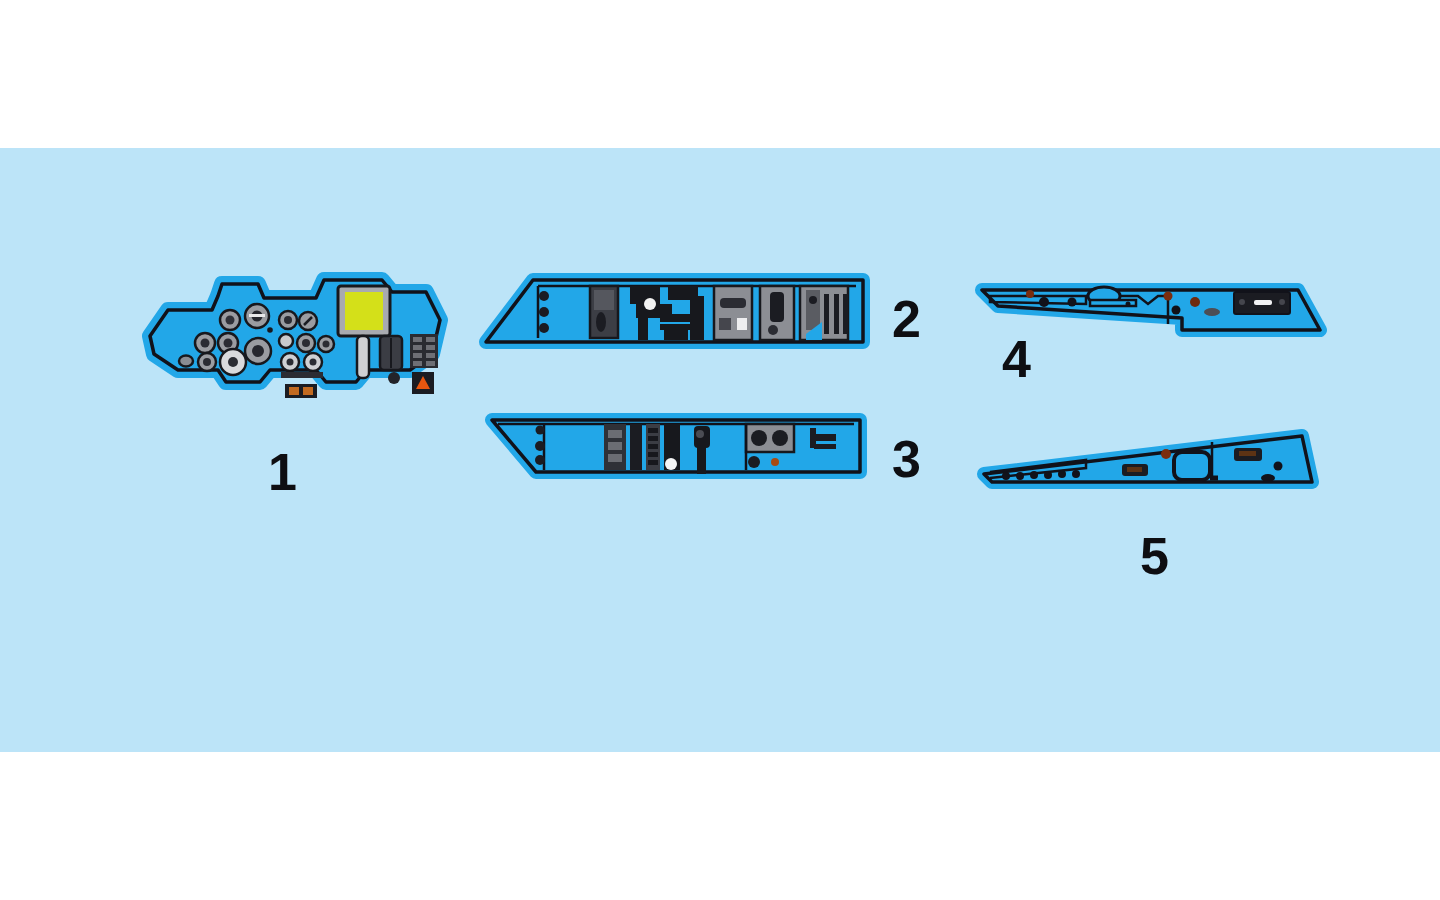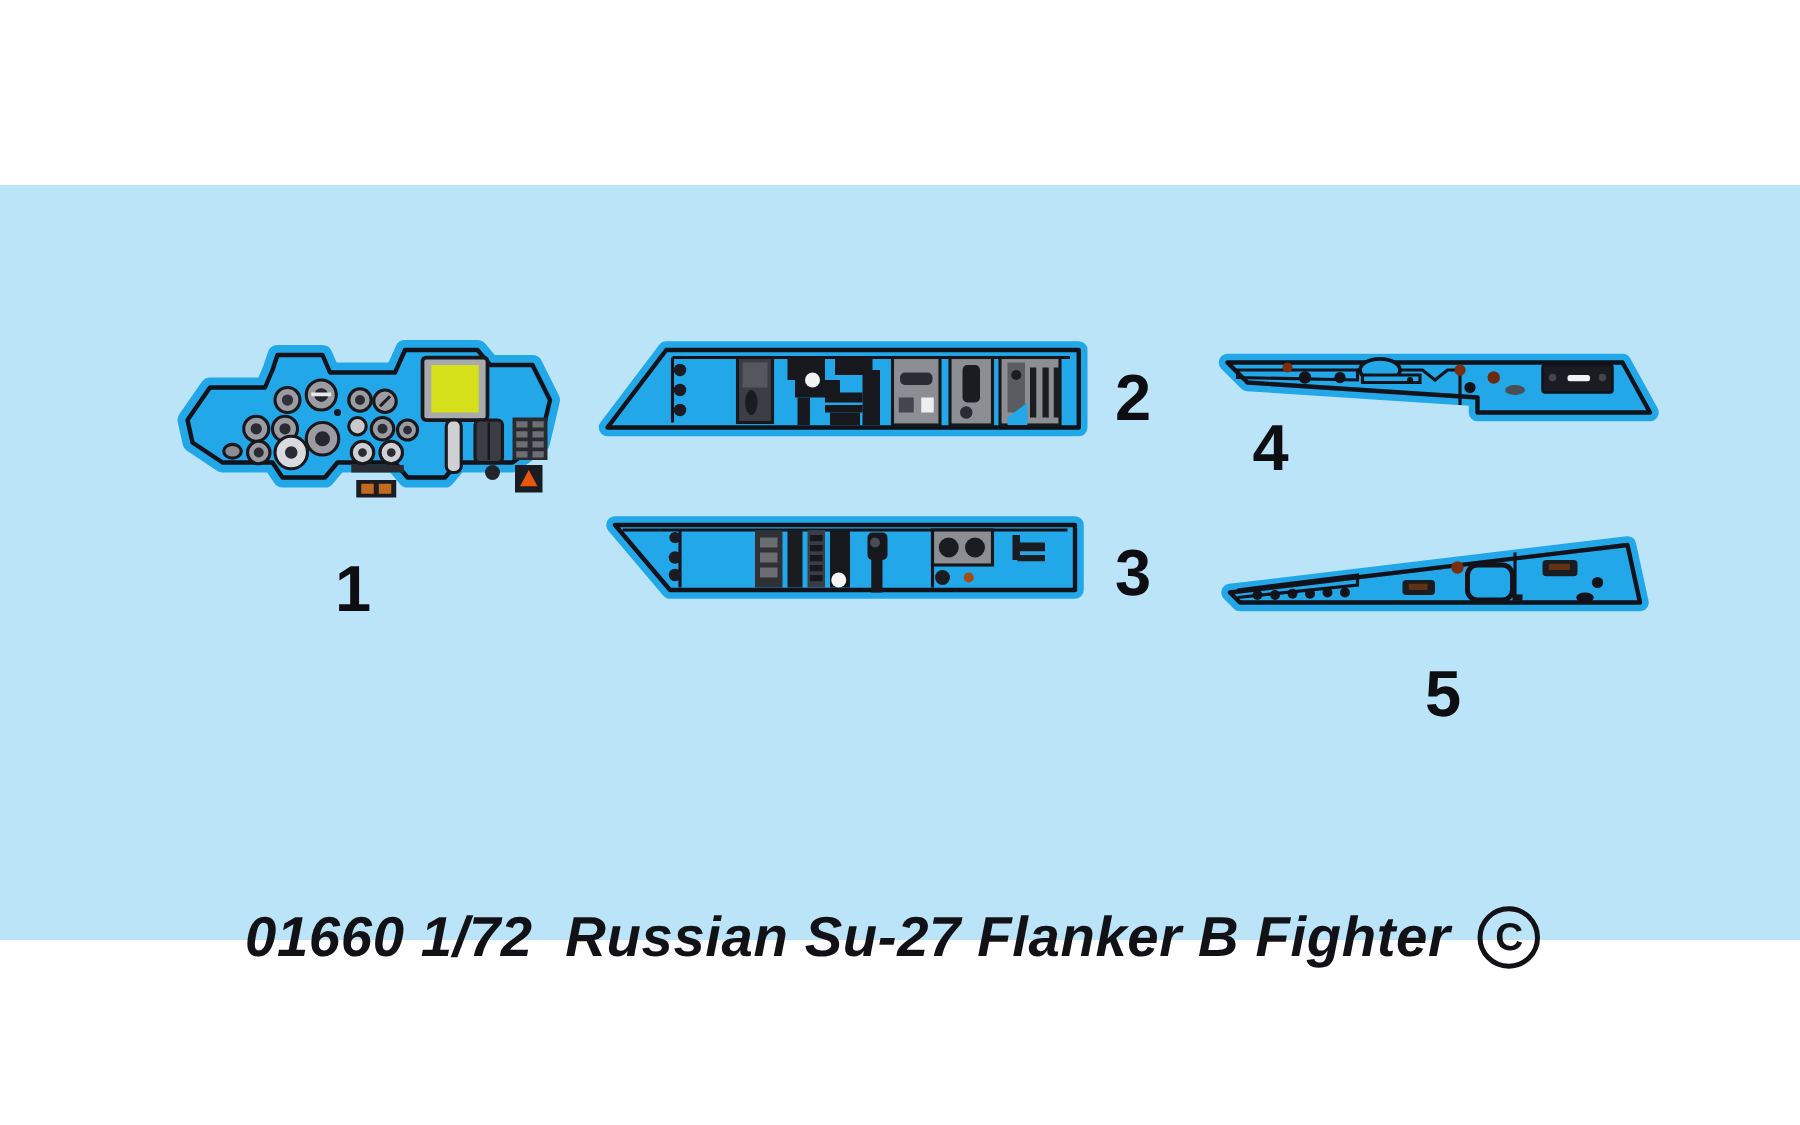--- a/index.html
+++ b/index.html
@@ -341,19 +341,15 @@
         </g>
 
         <circle cx="204" cy="34" r="5" fill="#7b2d0e"></circle>
         <circle cx="316" cy="46" r="4.5" fill="#11121a"></circle>
         <ellipse cx="306" cy="58" rx="7" ry="4" fill="#11121a"></ellipse>
         <path d="M248,58 L256,58" stroke="#11121a" stroke-width="5"></path>
       </svg>
     </div>
     <div class="part-number" style="left:1140px; top:382px;">5</div>
 
-    <div id="title-bar">
-      <span id="title-text">01660 1/72  Russian Su-27 Flanker B Fighter</span>
-      <span id="copyright-mark">C</span>
-    </div>
 
   </div>
 </div>
 
 </body></html>

